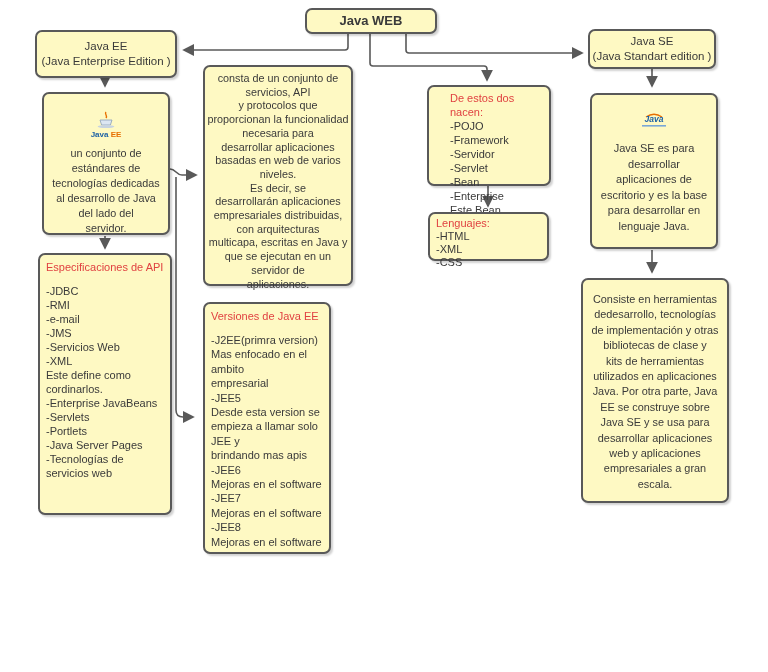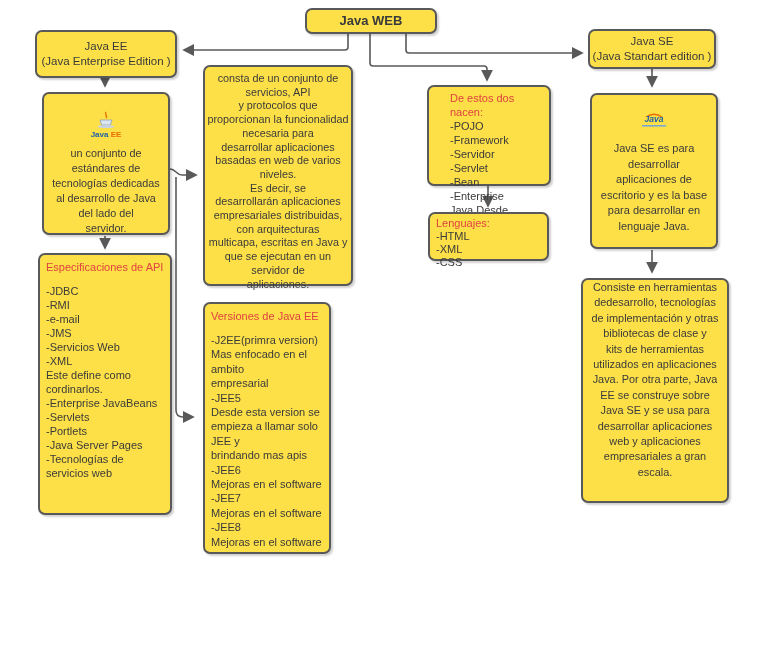--- a/index.html
+++ b/index.html
@@ -1,33 +1,33 @@
 <!DOCTYPE html>
 <html style="--red: #e04141;"><head>
 <meta charset="utf-8">
 <style>
   html,body{margin:0;padding:0;background:#ffffff;}
   .canvas{position:relative;width:768px;height:672px;background:#fff;overflow:hidden;
           font-family:"Liberation Sans","DejaVu Sans",sans-serif;color:#3a3a3a;}
   .wires{position:absolute;left:0;top:0;width:768px;height:672px;pointer-events:none;}
-  .node{position:absolute;box-sizing:border-box;background:#fde047;border:2px solid #595959;
+  .node{position:absolute;box-sizing:border-box;background:#fef9c3;border:2px solid #595959;
         border-radius:7px;box-shadow:2px 2px 2px rgba(0,0,0,0.18);font-size:11px;line-height:14px;}
   .txt{white-space:pre-line;}
   .center{text-align:center;}
   .left{text-align:left;}
   .vcenter{display:flex;align-items:center;justify-content:center;flex-direction:column;}
   .title-main{font-weight:bold;font-size:13px;}
   .title-sub{font-size:11.5px;line-height:15px;}
   .red{color:var(--red,#e04141);}
   .pad{padding:5px 6px;}
   .gap-top{margin-top:10px;}
   .logo-wrap{display:flex;justify-content:center;margin-top:16px;}
   .desc-txt{margin-top:6px;font-size:10.8px;line-height:15px;}
   .consta-txt{padding-top:5px;font-size:10.8px;line-height:13.7px;}
-  .detail-txt{font-size:10.9px;line-height:15.4px;}
+  .detail-txt{padding-top:12px;font-size:10.9px;line-height:15.4px;}
   .vers-body{line-height:14.4px;}
   .se-desc-txt{margin-top:10px;font-size:11px;line-height:15.5px;}
 </style>
 </head>
 <body>
 
 <div class="canvas">
 
   <svg class="wires" viewBox="0 0 768 672">
     <defs>
@@ -129,21 +129,21 @@
 Mejoras en el software</div>
   </div>
 
   <div class="node left" style="left:427px;top:85px;width:124px;height:101px;padding:4px 21px;">
     <div class="red txt">De estos dos nacen:</div>
     <div class="txt">-POJO
 -Framework
 -Servidor
 -Servlet
 -Bean
--Enterprise Java Desde</div>
+-Enterprise Este Bean</div>
   </div>
 
   <div class="node left" style="left:428px;top:212px;width:121px;height:49px;padding:3px 6px;line-height:13px;">
     <div class="red txt">Lenguajes:</div>
     <div class="txt">-HTML
 -XML
 -CSS</div>
   </div>
 
   <div class="node vcenter center" style="left:588px;top:29px;width:128px;height:40px;">

